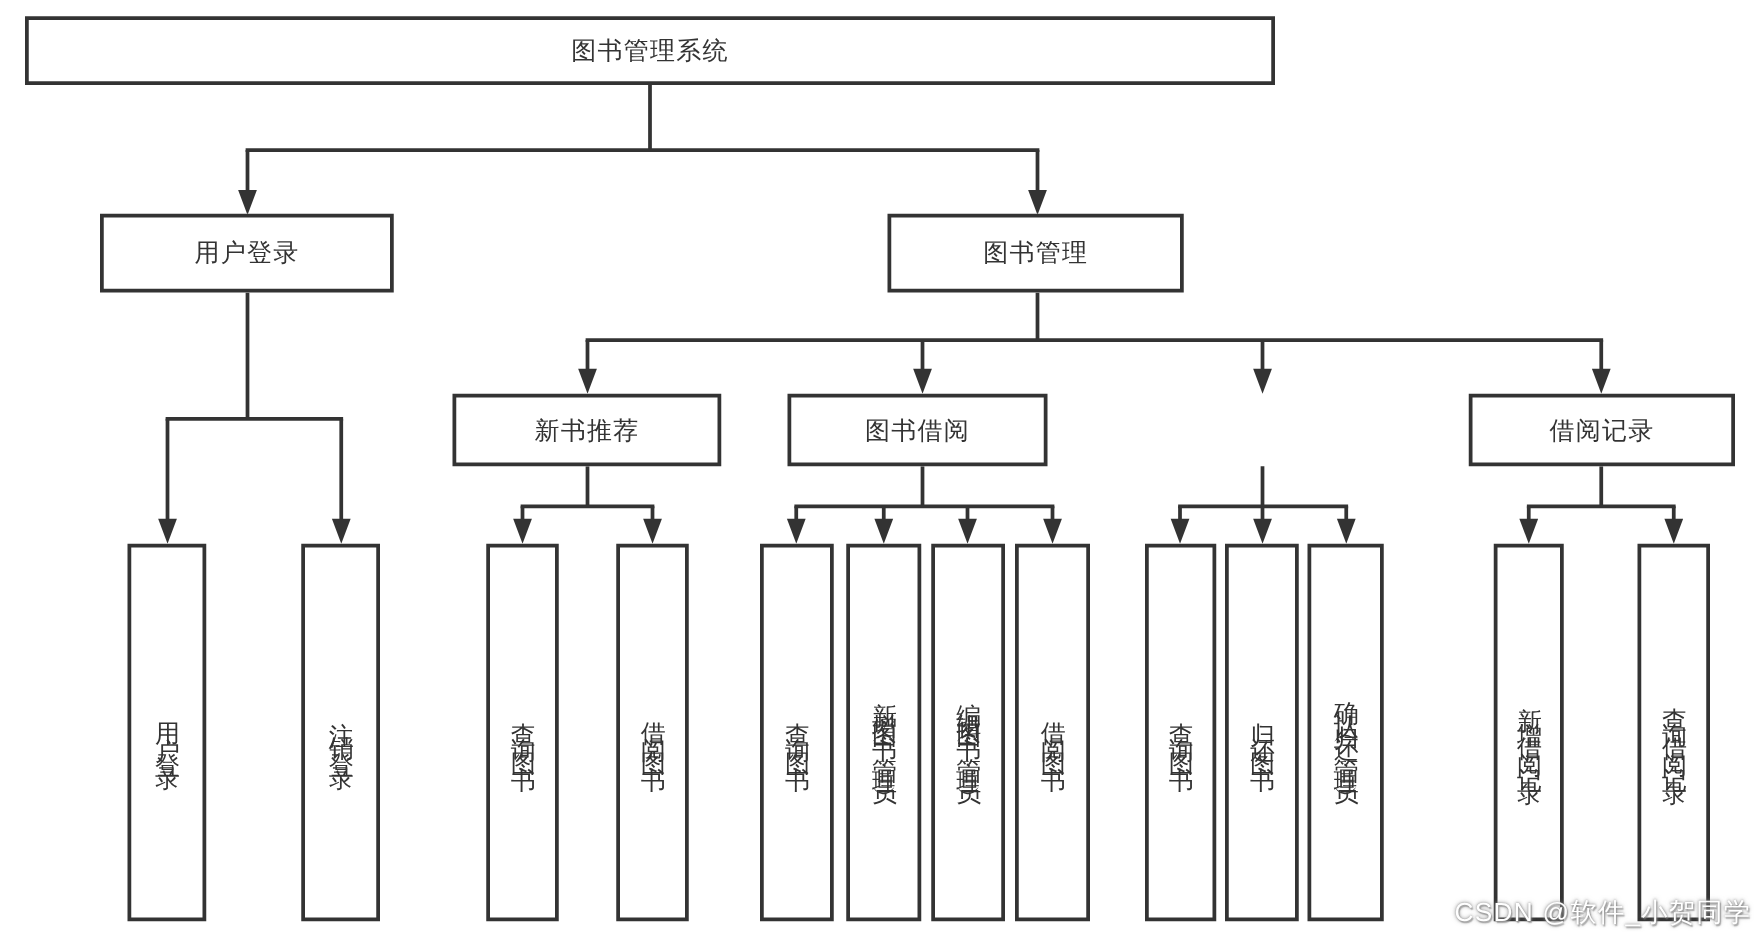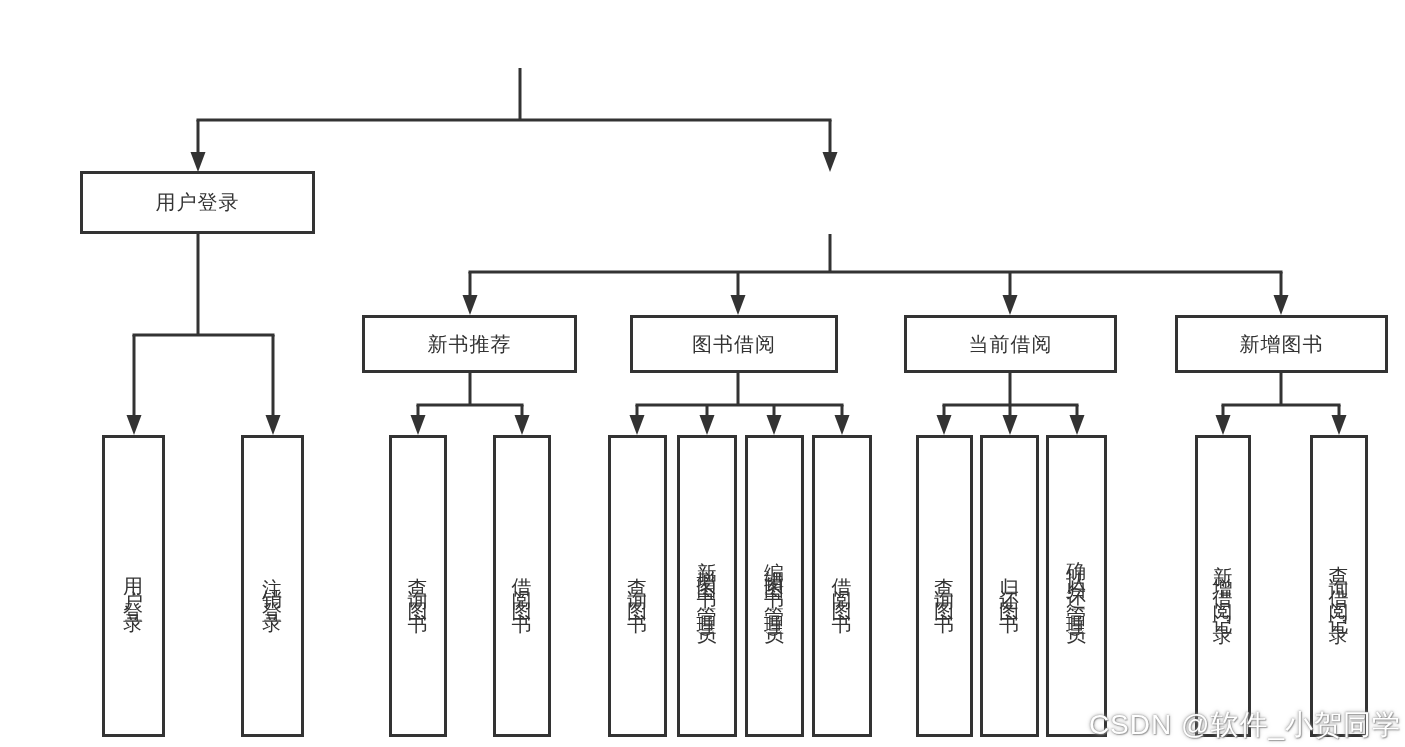--- a/index.html
+++ b/index.html
@@ -58,21 +58,21 @@
     font-size: 20px;
     line-height: 1;
   }
   .vtext.long {
     letter-spacing: 9px;
   }
   .watermark {
     position: absolute;
     right: 4px;
     bottom: 3px;
-    font-size: 28px;
+    font-size: 21px;
     letter-spacing: 1px;
     color: var(--watermark, #ffffff);
     text-shadow:
       0 0 2px rgba(130,130,130,0.95),
       0 0 4px rgba(150,150,150,0.75),
       1px 1px 1px rgba(120,120,120,0.6);
     pointer-events: none;
   }
 </style>
 </head>
@@ -142,36 +142,39 @@
     <g>
       <line x1="1281" y1="373" x2="1281" y2="405"></line>
       <line x1="1221.5" y1="405" x2="1340.5" y2="405"></line>
       <line x1="1223" y1="405" x2="1223" y2="419"></line>
       <line x1="1339" y1="405" x2="1339" y2="419"></line>
       <polygon points="1215.5,415 1230.5,415 1223,435"></polygon>
       <polygon points="1331.5,415 1346.5,415 1339,435"></polygon>
     </g>
   </svg>
 
+  <div class="box" style="left:20px;top:13px;width:1000px;height:55px;">
+    <span>图书管理系统</span>
+  </div>
 
   <div class="box" style="left:80px;top:171px;width:235px;height:63px;">
     <span>用户登录</span>
   </div>
+  <div class="box" style="left:710px;top:171px;width:237px;height:63px;">
+    <span>图书管理</span>
+  </div>
 
   <div class="box" style="left:362px;top:315px;width:215px;height:58px;align-items:center;">
     <span>新书推荐</span>
   </div>
   <div class="box" style="left:630px;top:315px;width:208px;height:58px;">
     <span>图书借阅</span>
   </div>
-  <div class="box" style="left:904px;top:315px;width:213px;height:58px;">
-    <span>当前借阅</span>
-  </div>
   <div class="box" style="left:1175px;top:315px;width:213px;height:58px;">
-    <span>新增图书</span>
+    <span>借阅记录</span>
   </div>
 
   <div class="box leaf" style="left:102px;width:63px;">
     <span class="vtext">用户登录</span>
   </div>
   <div class="box leaf" style="left:241px;width:63px;">
     <span class="vtext">注销登录</span>
   </div>
 
   <div class="box leaf" style="left:389px;width:58px;">

